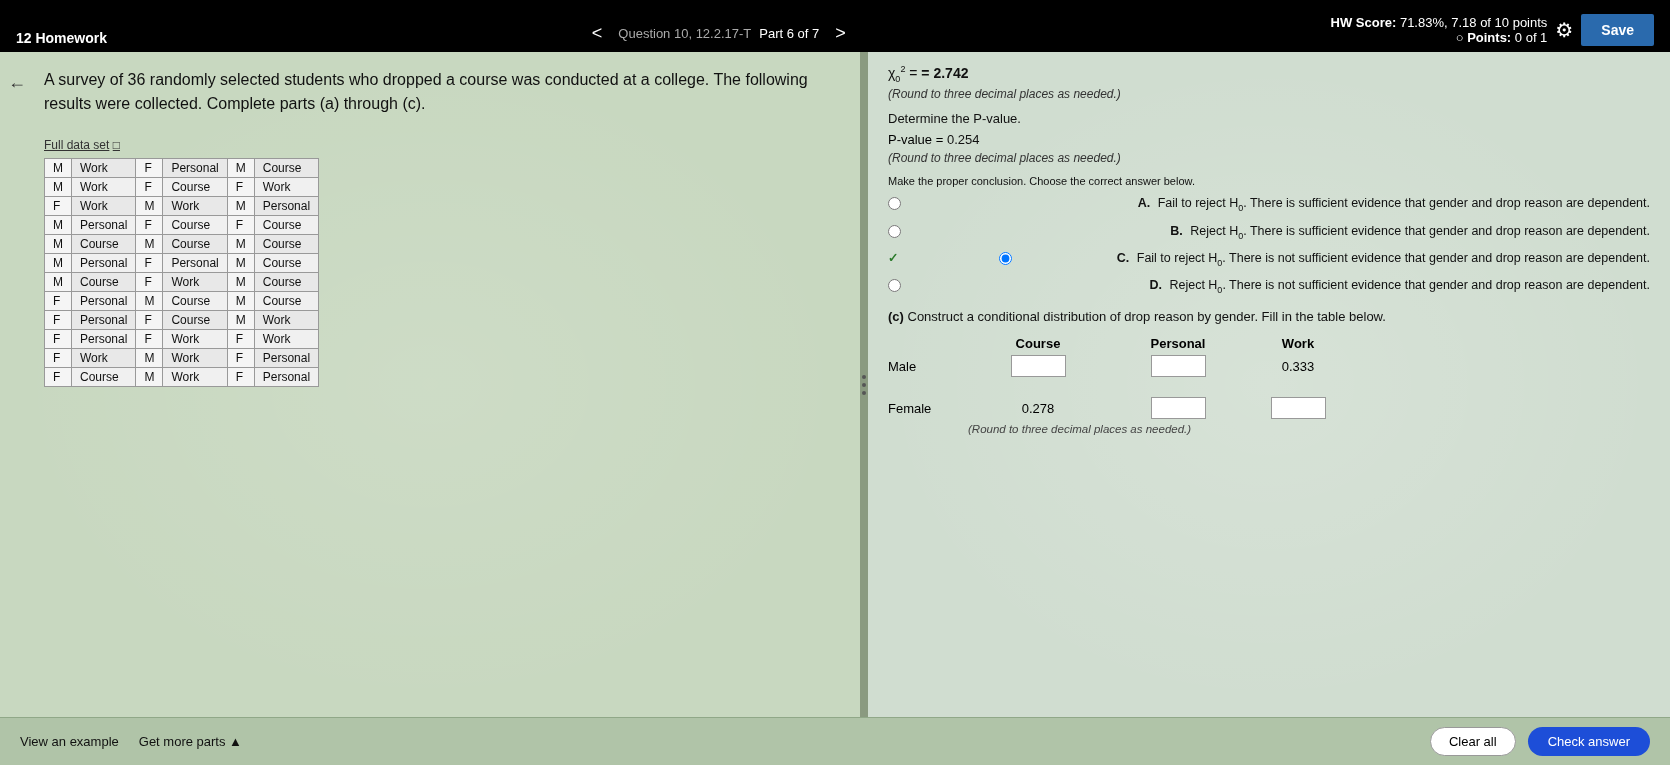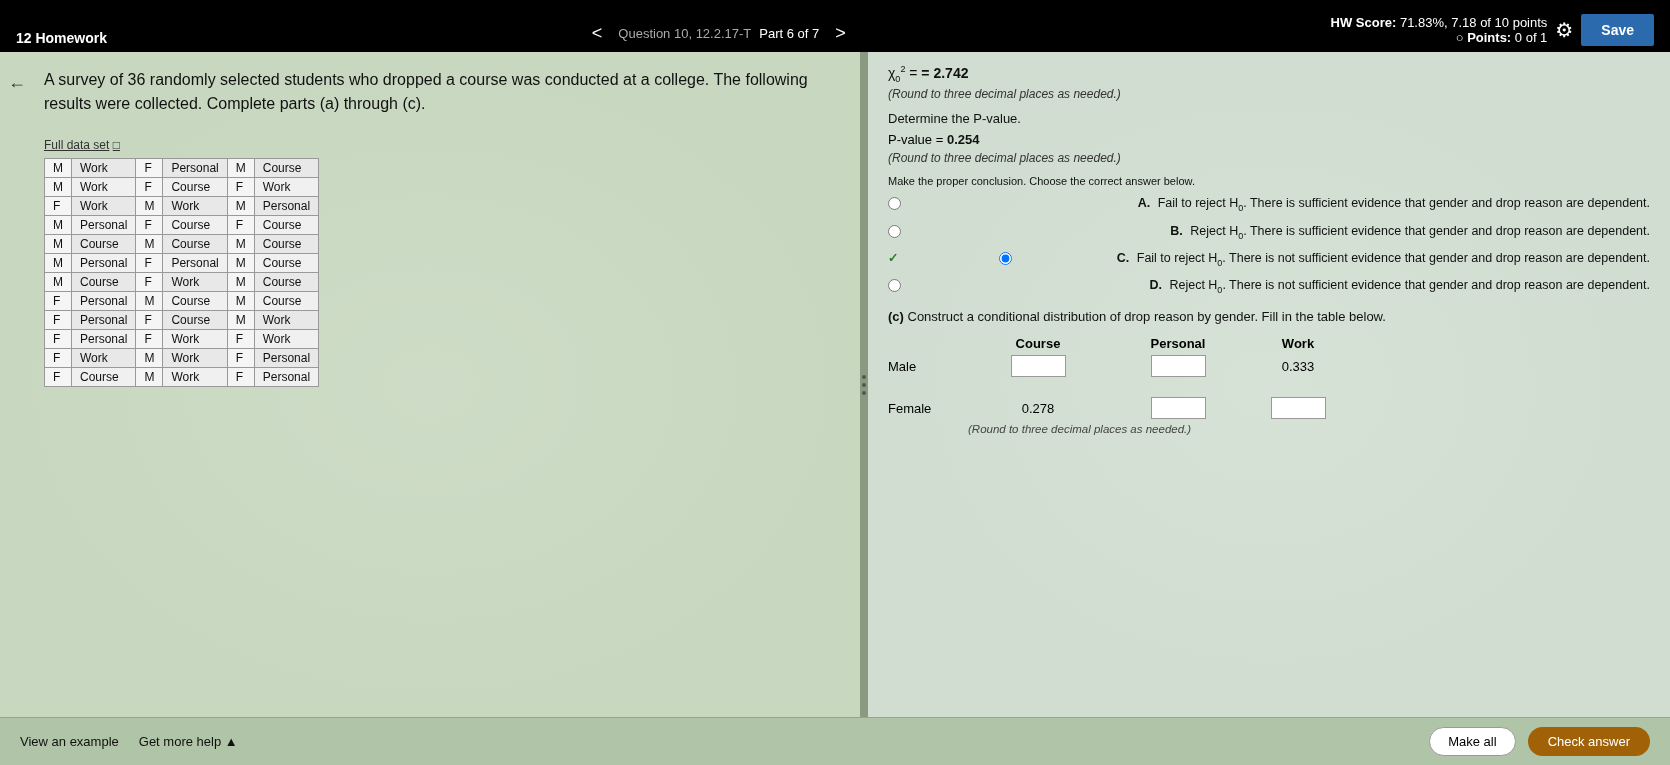--- a/index.html
+++ b/index.html
@@ -163,21 +163,21 @@
     .section-heading {
       font-size: 13px;
       color: #111;
       margin-bottom: 6px;
     }
     .pvalue-line {
       font-size: 13px;
       margin-bottom: 4px;
     }
     .pvalue-value {
-      font-weight: bold;
+      font-weight: normal;
       color: #111;
     }
     .conclusion-label {
       font-size: 11px;
       color: #111;
       margin: 10px 0 8px;
     }
 
     
     .radio-option {
@@ -267,21 +267,21 @@
     }
     .clear-btn {
       background: white;
       border: 1px solid #999;
       padding: 6px 18px;
       font-size: 13px;
       cursor: pointer;
       border-radius: 16px;
     }
     .check-btn {
-      background: #a16207;
+      background: #1d4ed8;
       color: white;
       border: none;
       padding: 6px 20px;
       font-size: 13px;
       cursor: pointer;
       border-radius: 16px;
     }
 
     
     sup { font-size: 9px; }
@@ -538,19 +538,19 @@
 
       <div class="cond-note">(Round to three decimal places as needed.)</div>
     </div>
 
   </div>
 </div>
 
 <div class="bottom-bar">
   <div class="bottom-left">
     <a class="bottom-link">View an example</a>
-    <span class="get-help">Get more help ▲</span>
+    <span class="get-help">Get more parts ▲</span>
   </div>
   <div class="bottom-right">
-    <button class="clear-btn">Make all</button>
+    <button class="clear-btn">Clear all</button>
     <button class="check-btn">Check answer</button>
   </div>
 </div>
 
 </body></html>

